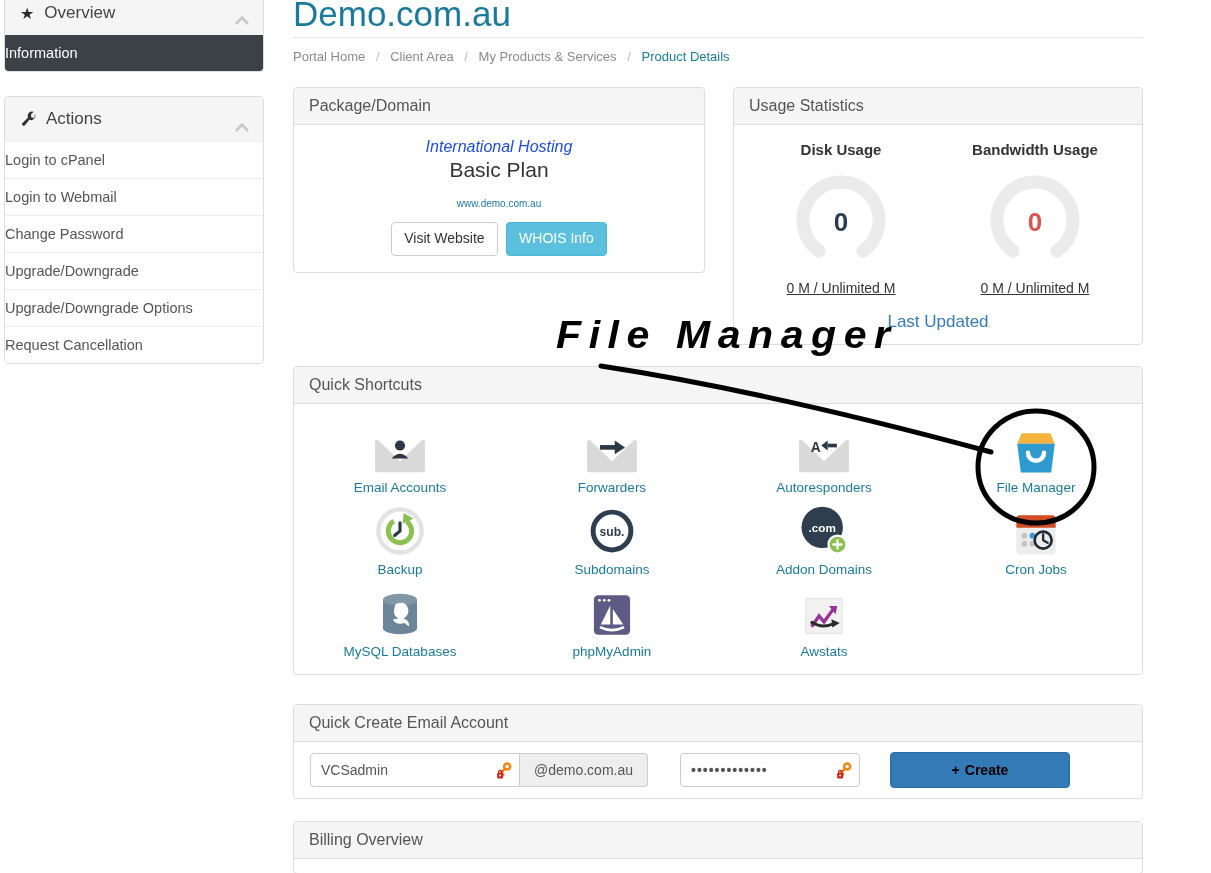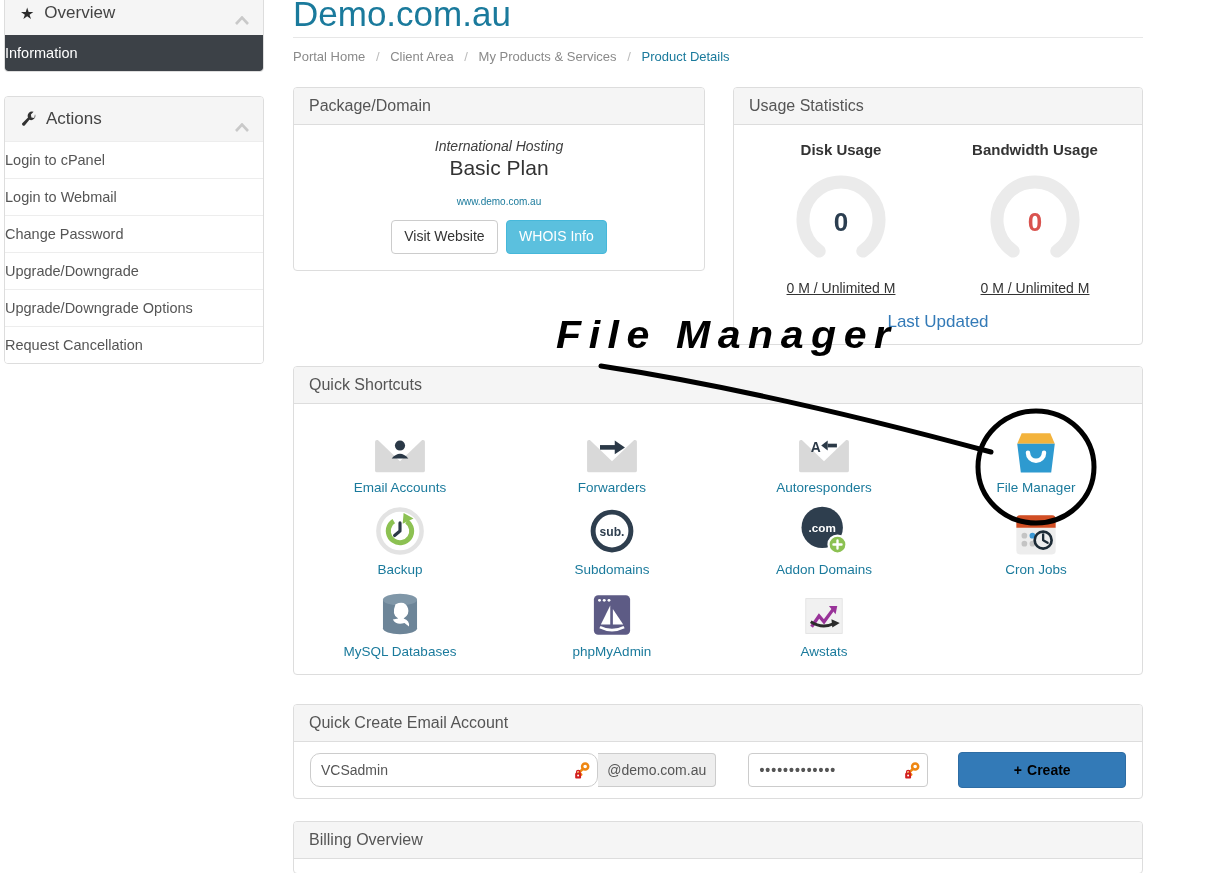--- a/index.html
+++ b/index.html
@@ -34,21 +34,21 @@
   .breadcrumb { margin-top:11px; font-size:13px; color:#999; }
   .breadcrumb a { color:#8a8a8a; text-decoration:none; }
   .breadcrumb .sep { margin:0 7px; color:#bbb; }
   .breadcrumb .current { color:#1a7a9c; }
 
   .row-2col { display:flex; align-items:flex-start; margin-top:23px; }
   .panel-package { width:412px; margin-right:28px; }
   .panel-usage   { width:410px; }
 
   .package-body { text-align:center; padding:13px 12px 16px; }
-  .pkg-group { font-style:italic; font-size:14px; color:#404040; }
+  .pkg-group { font-style:italic; font-size:16px; color:#1d4ed8; }
   .pkg-plan  { font-size:21px; color:#333; margin-top:2px; }
   .pkg-domain { display:block; font-size:10px; color:#1a7a9c; text-decoration:none; margin-top:16px; }
   .pkg-buttons { margin-top:13px; }
   .btn { display:inline-block; font-size:14px; padding:6px 12px; border-radius:4px; cursor:pointer;
          border:1px solid transparent; line-height:1.42; }
   .btn-default { background:#fff; border-color:#ccc; color:#333; }
   .btn-info { background:#5bc0de; border-color:#46b8da; color:#fff; margin-left:4px; }
 
   .usage-body { padding:16px 10px 10px; }
   .usage-cols { display:flex; }
@@ -69,21 +69,21 @@
               height:82px; text-decoration:none; }
   .shortcut .icon { height:58px; display:flex; align-items:flex-end; }
   .shortcut .lbl { font-size:13.5px; color:#1a7a9c; margin-top:4px; }
 
   
   .panel-create { margin-top:29px; }
   .create-body { display:flex; align-items:center; padding:10px 16px; }
   .field-wrap { position:relative; }
   .txt { height:34px; border:1px solid #ccc; border-radius:4px; font-size:14px; color:#555;
          padding:6px 26px 6px 10px; font-family:inherit; }
-  .user-input { width:288px; border-top-right-radius:0; border-bottom-right-radius:0;border-radius:10px; }
+  .user-input { width:210px; border-top-right-radius:0; border-bottom-right-radius:0; }
   .addon { height:34px; width:128px; background:#eee; border:1px solid #ccc; border-left:none;
            border-radius:0 4px 4px 0; font-size:14px; color:#555; display:flex; align-items:center;
            justify-content:center; }
   .pass-wrap { margin-left:32px; }
   .pass-input { width:180px; font-weight:bold; letter-spacing:1px; }
   .key-badge { position:absolute; right:7px; top:8px; pointer-events:none; }
   .btn-create { margin-left:30px; width:180px; height:36px; background:#337ab7; border:1px solid #2e6da4;
                 border-radius:4px; color:#000000; font-size:14px; font-weight:bold; font-family:inherit;
                 cursor:pointer; }
   .btn-create .plus { font-weight:bold; margin-right:5px; }

